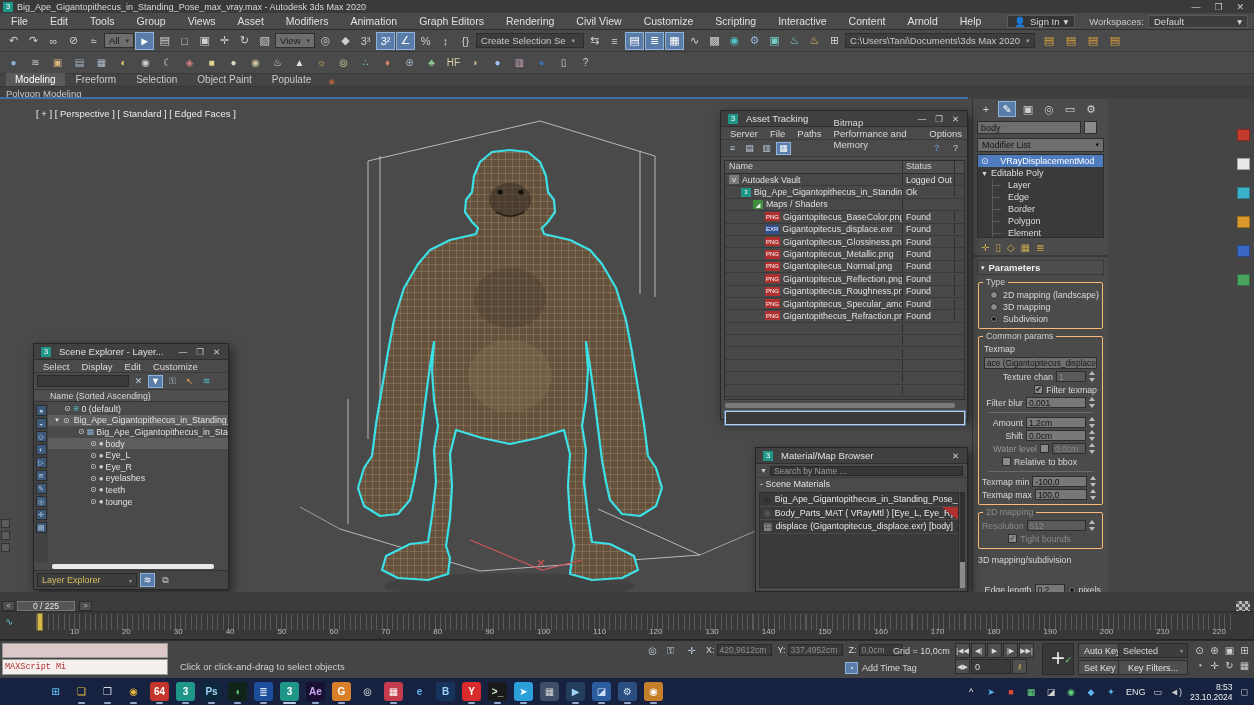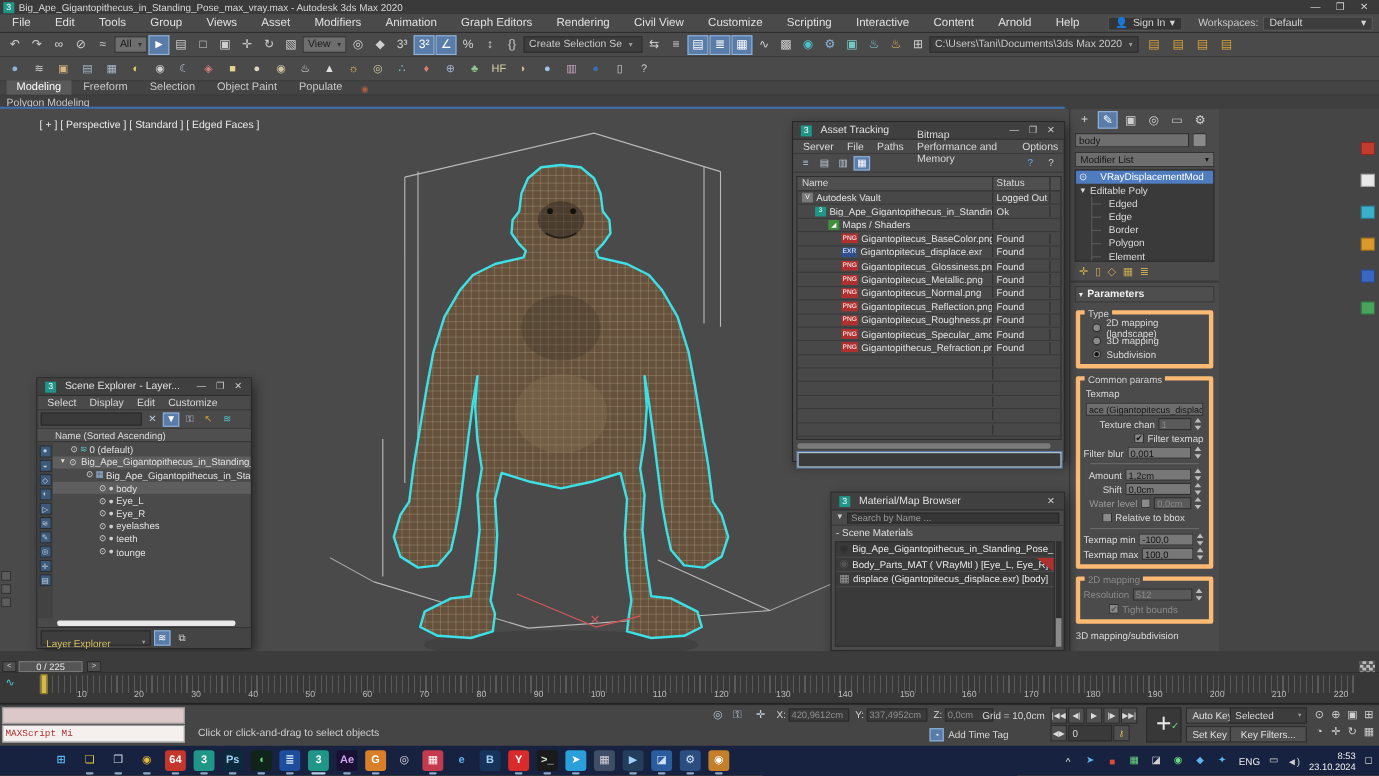--- a/index.html
+++ b/index.html
@@ -74,21 +74,21 @@
   .se-row[data-state="sel"]{background:#5e5e5e;}
   .se-row[data-level="1"]{padding-left:6px;}
   .se-row[data-level="2"]{padding-left:22px;}
   .se-row[data-level="3"]{padding-left:32px;}
   .se-arrow{width:8px;font-size:6px;color:#ddd;}
   .se-eye{font-size:8px;color:#d9d9d9;}
   .se-ico{font-size:8px;}
   .se-lbl{white-space:nowrap;overflow:hidden;}
   #se-scroll{position:absolute;left:18px;right:14px;bottom:20px;height:5px;background:#e8e8e8;border-radius:2px;}
   #se-footer{position:absolute;left:0;bottom:0;width:100%;height:19px;background:#444;border-top:1px solid #333;display:flex;align-items:center;gap:3px;padding:0 3px;}
-  #se-dd{width:100px;height:13px;background:#3d3d3d;border:1px solid #2a2a2a;color:#d7bf5e;font-size:9px;display:flex;padding:6px 4px;justify-content:space-between;}
+  #se-dd{width:100px;height:13px;background:#3d3d3d;border:1px solid #2a2a2a;color:#d7bf5e;font-size:9px;display:flex;align-items:center;padding:6px 4px;justify-content:space-between;}
   .se-fbtn{width:15px;height:14px;background:#5a7ca8;border:1px solid #8fb3d9;color:#fff;font-size:9px;display:flex;align-items:center;justify-content:center;}
   .se-fbtn[data-active="0"]{background:transparent;border-color:transparent;color:#cfcfcf;}
   
   #matwin{left:755px;top:447px;width:213px;height:145px;}
   #mat-search{height:14px;display:flex;align-items:center;gap:3px;padding:0 4px;border-bottom:1px solid #3a3a3a;}
   #mat-input{flex:1;height:10px;background:#353535;border:1px solid #2a2a2a;color:#9a9a9a;font-size:8.5px;padding-left:3px;display:flex;align-items:center;}
   #mat-sec{height:12px;font-size:9px;color:#e0e0e0;display:flex;align-items:center;padding-left:4px;}
   #mat-body{position:absolute;left:3px;top:44px;right:8px;bottom:3px;background:#3a3a3a;border:1px solid #2e2e2e;}
   .mat-row{position:relative;display:flex;align-items:center;gap:3px;height:13.5px;border-bottom:1px solid #4a4a4a;font-size:8.8px;color:#e8e8e8;padding-left:3px;overflow:hidden;white-space:nowrap;}
   .mat-corner{display:none;position:absolute;right:0;top:0;width:0;height:0;border-top:13px solid #b03030;border-left:16px solid transparent;}
@@ -105,21 +105,21 @@
   #modlist{margin:2px 4px;height:14px;background:#6e6e6e;color:#151515;border:1px solid #2e2e2e;display:flex;align-items:center;justify-content:space-between;padding:0 4px;font-size:9px;}
   #stack{margin:2px 4px;height:84px;background:#3a3a3a;border:1px solid #2e2e2e;font-size:9px;color:#ddd;overflow:hidden;}
   #stack .srow{display:flex;align-items:center;height:12px;gap:3px;padding-left:3px;}
   #stack .sel{background:#4f7cbf;color:#fff;}
   #stack .child{padding-left:30px;position:relative;}
   #stack .child::before{content:"";position:absolute;left:14px;top:0;width:1px;height:100%;background:#5a5a5a;}
   #stack .child::after{content:"";position:absolute;left:14px;top:6px;width:9px;height:1px;background:#5a5a5a;}
   #stackbtns{display:flex;gap:6px;padding:2px 8px;height:17px;align-items:center;border-bottom:2px solid #3a3a3a;}
   #stackbtns span{color:#c9a94f;font-size:10px;}
   .rollout{margin:3px 4px 0;background:#4e4e4e;border:1px solid #3a3a3a;padding:1px 3px;font-weight:bold;font-size:9.5px;color:#f0f0f0;display:flex;gap:4px;align-items:center;}
-  .grp{position:relative;margin:7px 5px 0;border:4px solid #fdba74;border-radius:2px;padding:6px 3px 3px;}
+  .grp{position:relative;margin:7px 5px 0;border:1px solid #fdba74;border-radius:2px;padding:6px 3px 3px;}
   .grp>.glab{position:absolute;top:-6px;left:4px;background:#4b4b4b;padding:0 3px;color:#cfcfcf;font-size:8.8px;}
   .grp.dis>.glab{color:#8a8a8a;}
   .prow{display:flex;align-items:center;justify-content:flex-end;gap:3px;height:13px;font-size:8.8px;color:#d9d9d9;padding-right:2px;}
   .prow .lab{white-space:nowrap;}
   .pfield{width:60px;height:11px;background:#787878;color:#151515;border:1px solid #2e2e2e;font-size:8.5px;display:flex;align-items:center;padding-left:2px;}
   .pfield.dis{background:#5a5a5a;color:#8a8a8a;}
   .spin{width:8px;height:11px;display:flex;flex-direction:column;justify-content:space-between;}
   .spin i{display:block;width:0;height:0;border-left:3px solid transparent;border-right:3px solid transparent;}
   .spin .u{border-bottom:4px solid #bcbcbc;}
   .spin .d{border-top:4px solid #bcbcbc;}
@@ -585,21 +585,21 @@
         <span style="color:#dfe8f5;">⊙</span>
         <span style="flex:1;text-align:center;">VRayDisplacementMod</span>
       </div>
       <div class="srow">
         <span style="font-size:7px;">▼</span>
         <span>Editable Poly</span>
       </div>
       <div>
 
       <div class="srow child">
-            <span>Edged</span>
+            <span>Layer</span>
           </div>
           <div class="srow child">
             <span>Edge</span>
           </div>
           <div class="srow child">
             <span>Border</span>
           </div>
           <div class="srow child">
             <span>Polygon</span>
           </div>

